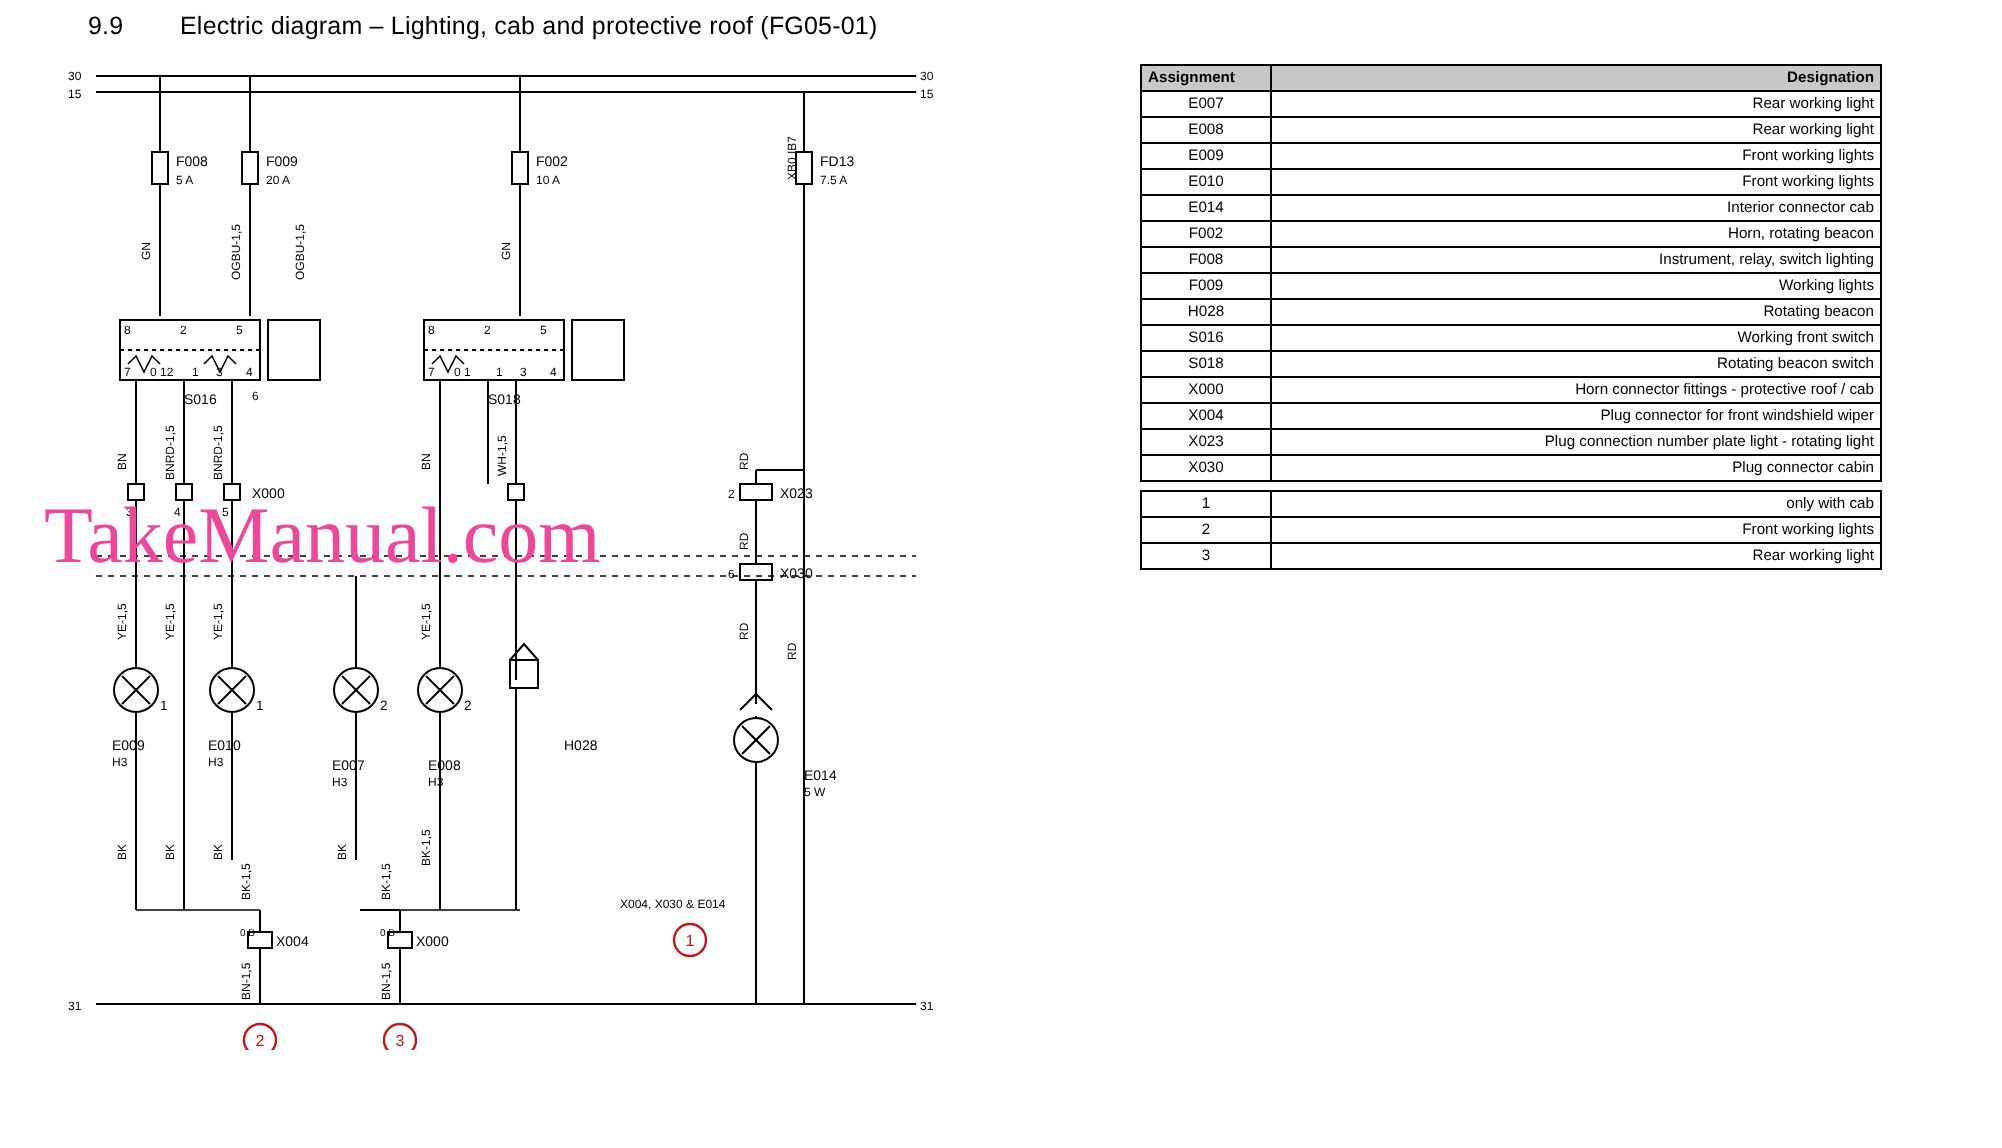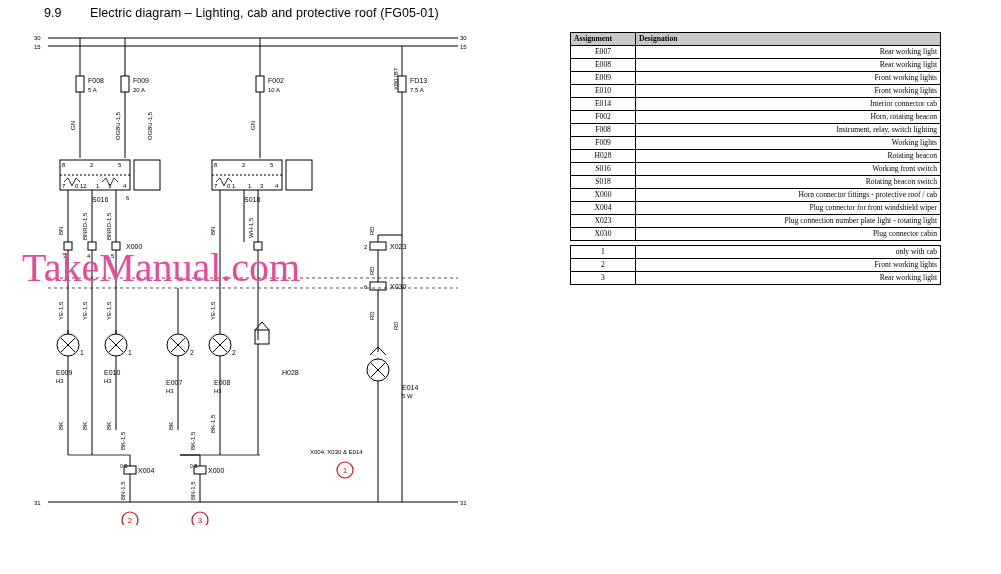--- a/index.html
+++ b/index.html
@@ -7,24 +7,24 @@
 
   
   #title{position:absolute;left:44px;top:6px;font-size:12.5px;font-weight:normal;letter-spacing:0.1px;}
   #title .num{display:inline-block;width:46px;}
 
   
   #diagram{position:absolute;left:30px;top:30px;width:440px;height:490px;}
   svg{display:block;}
 
   
-  #table-wrap{position:absolute;left:570px;top:32px;width:371px;font-family:Liberation Serif, serif;}
+  #table-wrap{position:absolute;left:570px;top:32px;width:371px;}
   table{border-collapse:collapse;width:371px;font-size:7.6px;}
   th,td{border:1px solid #000;padding:1px 3px;vertical-align:middle;height:10px;line-height:10px;}
-  th{background:#c8c8c8;font-weight:bold;text-align:left;font-size:7.6px;}
+  th{background:#c8c8c8;font-weight:bold;text-align:right;font-size:7.6px;}
   td.c1{width:58px;text-align:center;}
   th.c1{width:58px;text-align:left;}
   td.c2{text-align:right;}
   .spacer td{border:none;height:4px;padding:0;}
 
   
   #wm{position:absolute;left:22px;top:248px;width:420px;pointer-events:none;user-select:none;}
   #wm .big{font-family:"Liberation Serif",serif;font-size:40px;color:#ec4899;font-weight:normal;line-height:40px;white-space:nowrap;}
   #wm .small{font-family:"Liberation Serif",serif;font-size:13px;color:#e9efe4;margin-top:6px;white-space:nowrap;}
 </style>

